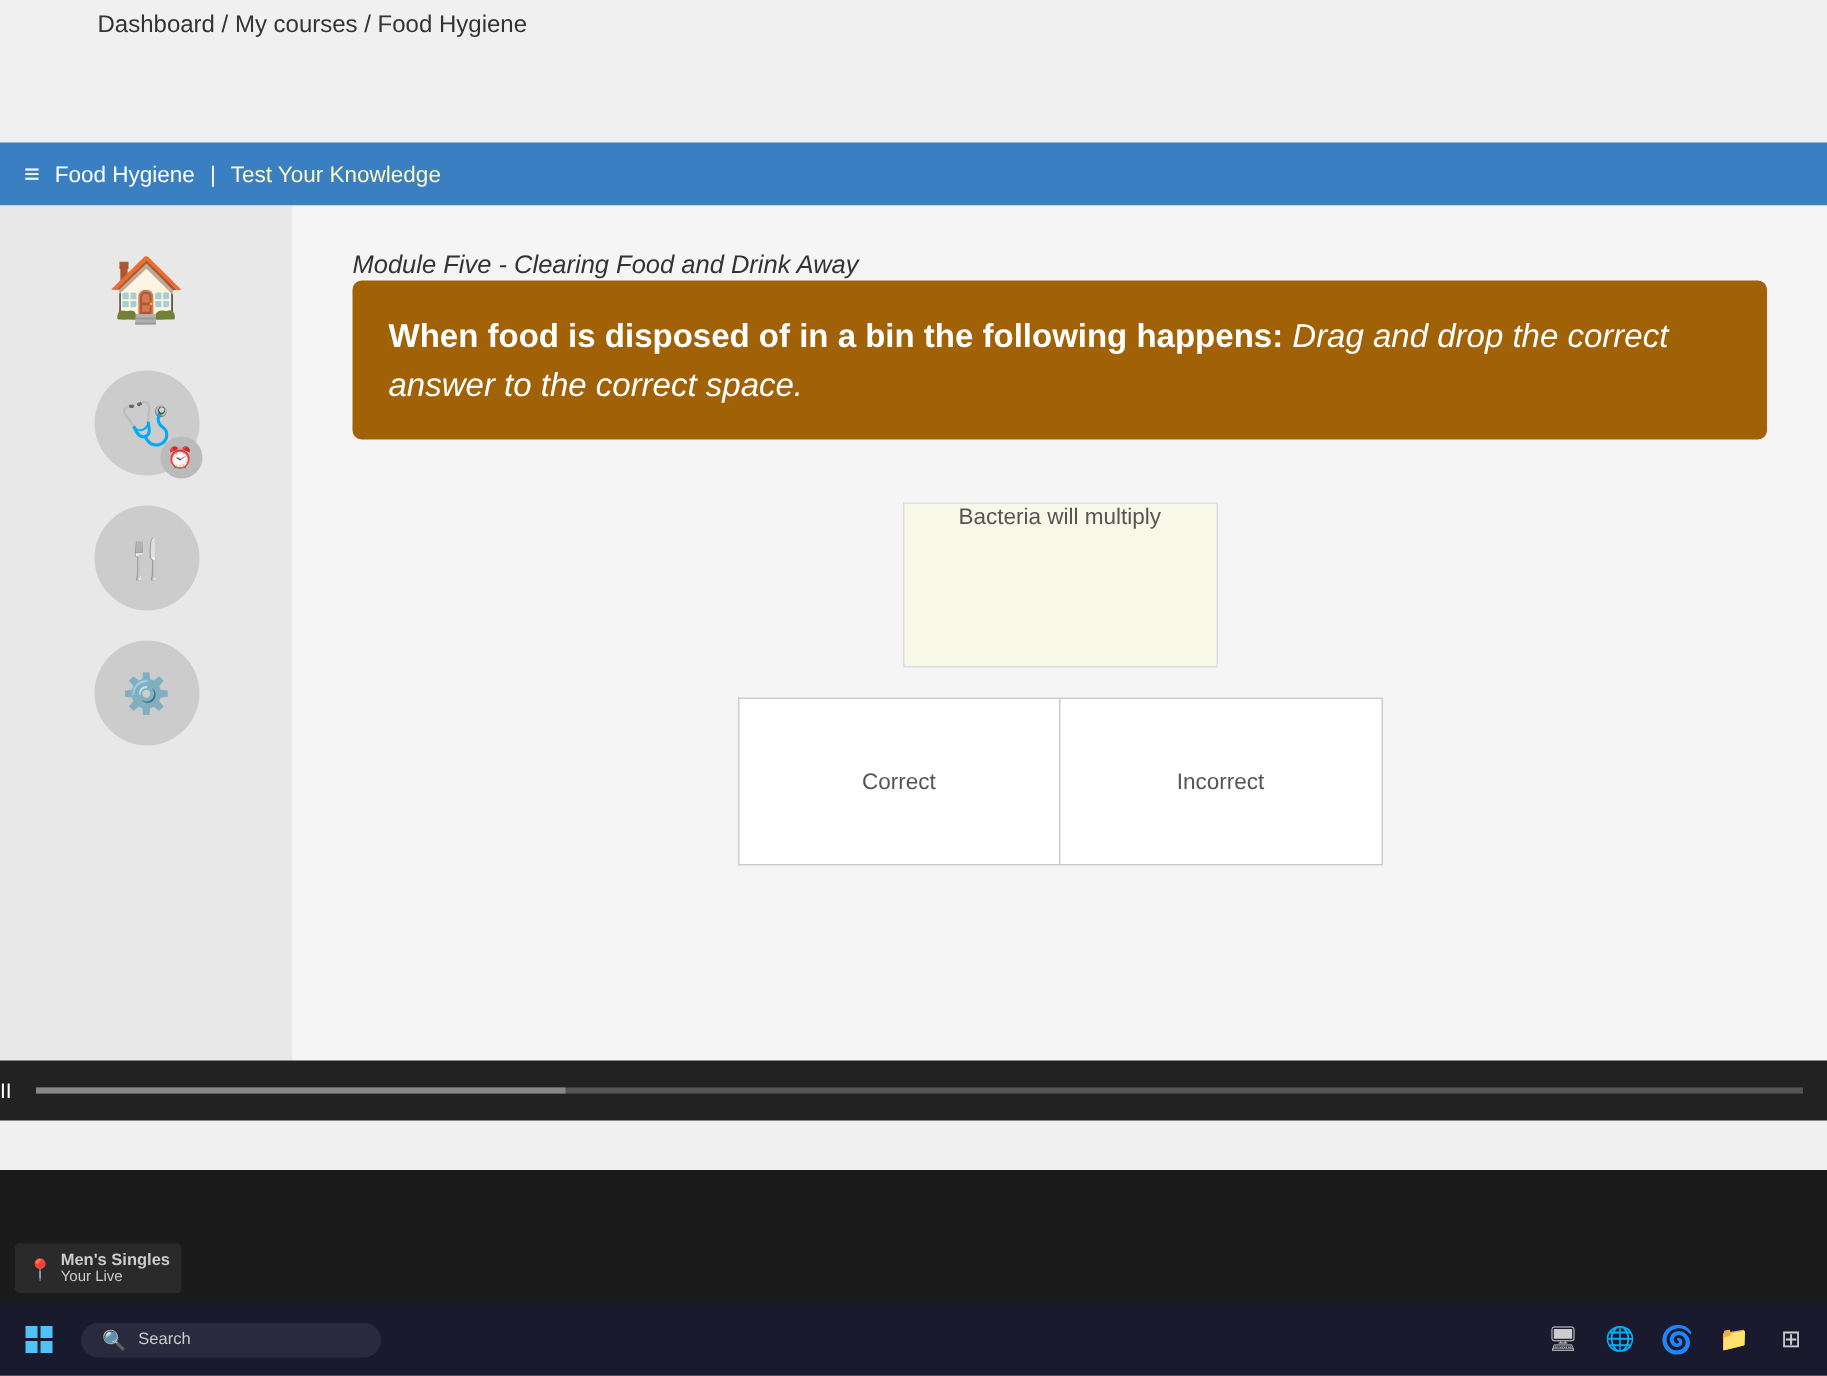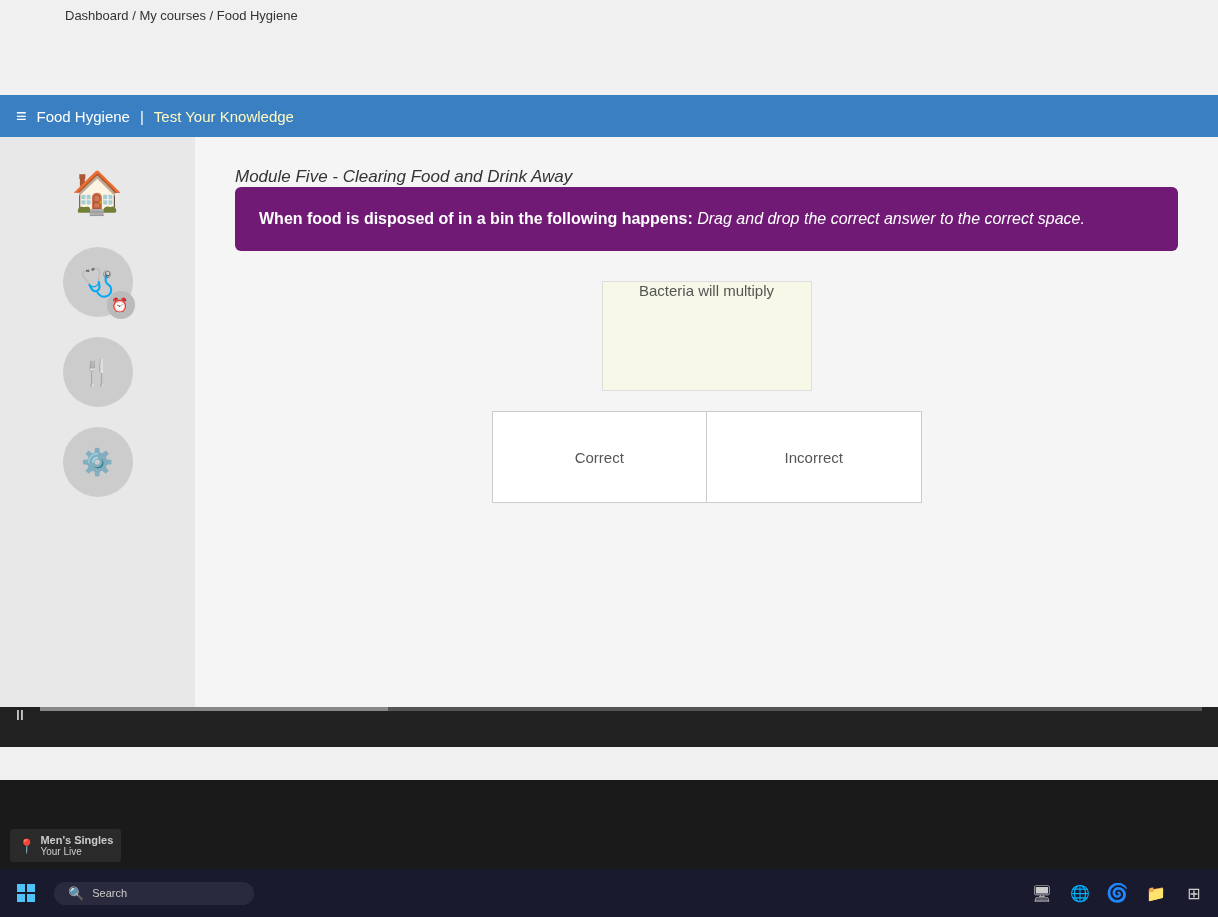--- a/index.html
+++ b/index.html
@@ -25,21 +25,21 @@
       width: 1218px;
       height: 780px;
       background: #f0f0f0;
     }
 
     
     .breadcrumb {
       position: absolute;
       top: 8px;
       left: 65px;
-      font-size: 13px;
+      font-size: 16px;
       color: #333;
     }
 
     
     .header-bar {
       position: absolute;
       top: 95px;
       left: 0;
       width: 1218px;
       height: 42px;
@@ -119,26 +119,26 @@
     }
 
     .module-title {
       font-size: 17px;
       font-style: italic;
       color: #333;
     }
 
     
     .question-box {
-      background: #701a75;
+      background: #a16207;
       border-radius: 6px;
       padding: 20px 24px;
-      margin-bottom: 30px;
-      color: white;
-      font-size: 16px;
+      margin-bottom: 42px;
+      color: white;
+      font-size: 22px;
       line-height: 1.5;
     }
 
     .question-box .question-text {
       font-weight: bold;
     }
 
     .question-box .instruction {
       font-style: italic;
     }
@@ -167,21 +167,21 @@
 
     
     .drop-zones {
       display: flex;
       gap: 0px;
       width: 430px;
     }
 
     .drop-zone {
       flex: 1;
-      height: 92px;
+      height: 112px;
       border: 1px solid #ccc;
       background: #fff;
       display: flex;
       align-items: center;
       justify-content: center;
       font-size: 15px;
       color: #555;
       cursor: pointer;
       text-align: right;
     }
@@ -192,22 +192,21 @@
 
     
     .bottom-bar {
       position: absolute;
       top: 707px;
       left: 0;
       width: 1218px;
       height: 40px;
       background: #222;
       display: flex;
-      align-items: flex-start;
-      padding-left: 16px;
+      align-items: center;
     }
 
     .pause-btn {
       color: white;
       font-size: 14px;
       cursor: pointer;
     }
 
     .progress-bar-container {
       flex: 1;

